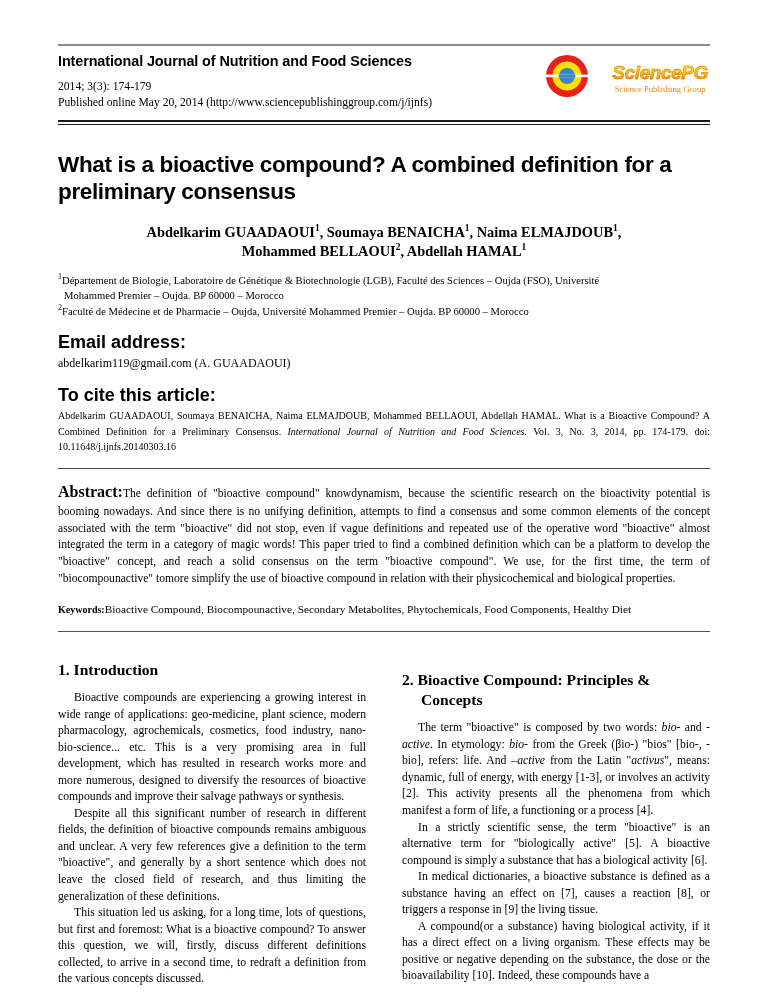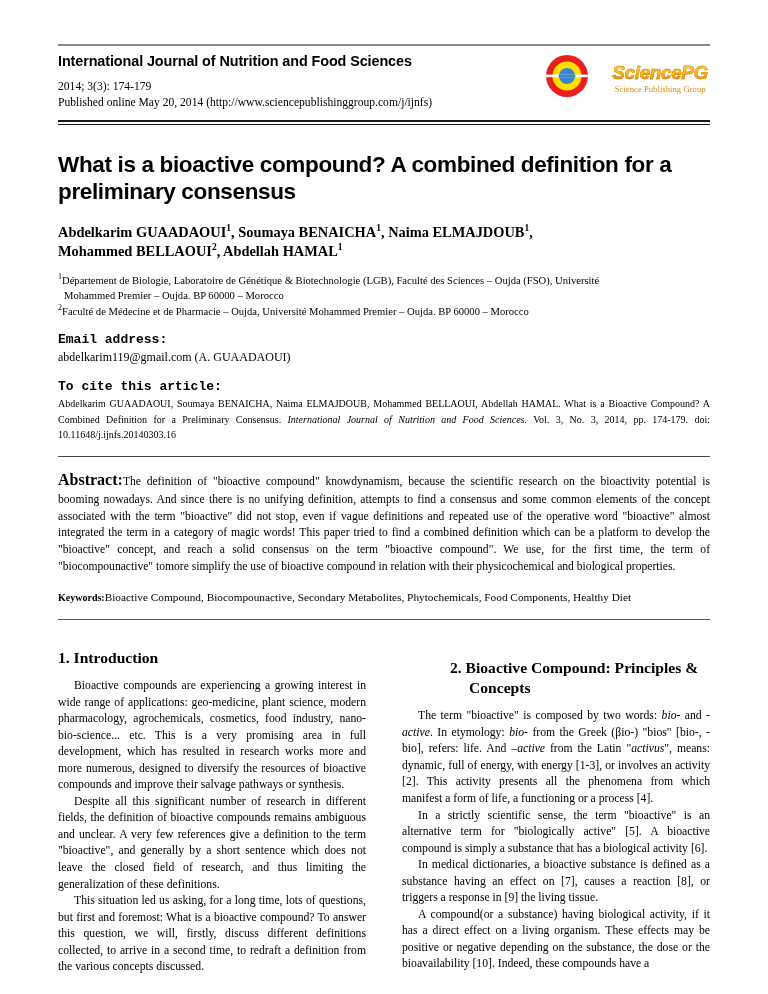--- a/index.html
+++ b/index.html
@@ -111,37 +111,38 @@
     margin-top: 26px;
   }
 
   
   .authors {
     font-family: "Liberation Serif", serif;
     font-weight: bold;
     font-size: 14.4px;
     line-height: 1.32;
     margin-top: 17px;
+    text-align: center;
   }
   .authors sup { font-size: 9.5px; vertical-align: super; line-height: 0; }
 
   
   .affiliations {
     font-size: 10.6px;
     line-height: 1.44;
     margin-top: 12px;
   }
   .affiliations sup { font-size: 8px; vertical-align: super; line-height: 0; }
   .aff-cont { padding-left: 6px; display: block; }
 
   
   .block-head {
-    font-family: Liberation Mono, monospace;
-    font-weight: bold;
-    font-size: 13px;
+    font-family: Liberation Sans, sans-serif;
+    font-weight: bold;
+    font-size: 18px;
     margin-top: 13px;
     margin-bottom: 2px;
   }
   .block-body {
     font-size: 12px;
     line-height: 1.46;
   }
   .cite-body {
     font-size: 10px;
     line-height: 1.53;
@@ -194,21 +195,21 @@
     text-indent: -19px;
   }
   .para {
     font-size: 11.7px;
     line-height: 1.415;
     text-align: justify;
     text-indent: 16px;
     margin: 0;
   }
   .para em { font-style: italic; }
-  .col-right .sec-head { margin-top: 0; margin-left: 48px; }
+  .col-right .sec-head { margin-top: 0; }
   .col-right-offset { padding-top: 10px; }
 </style>
 </head>
 <body>
 
 <div class="page">
 
   <div class="rule-top"></div>
 
   <div class="masthead">

